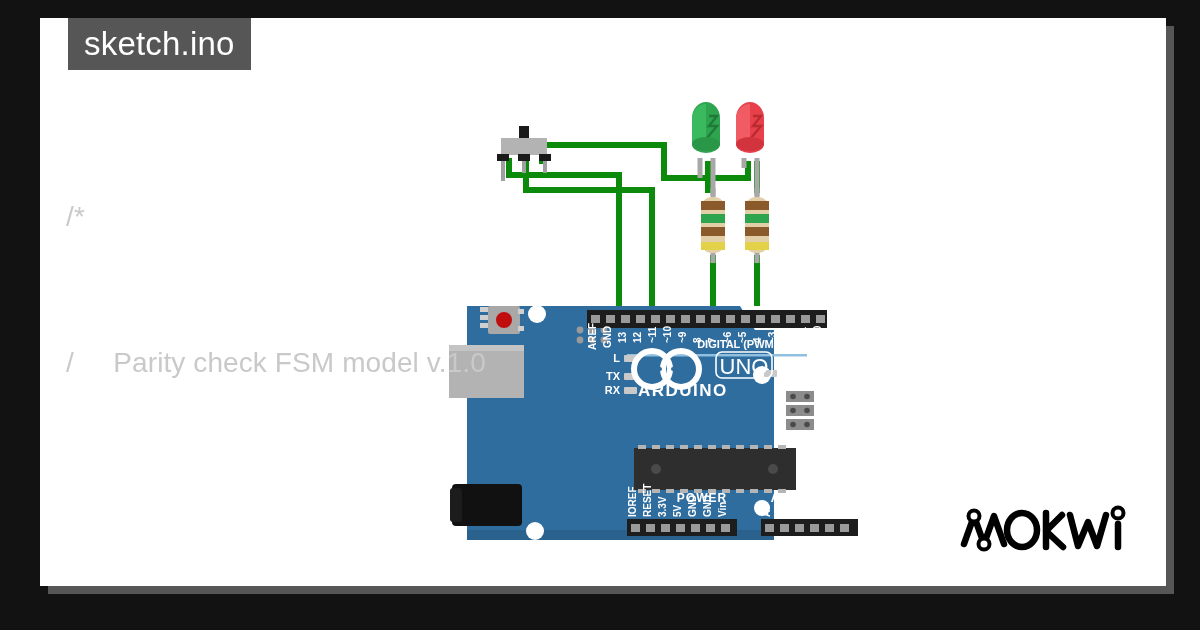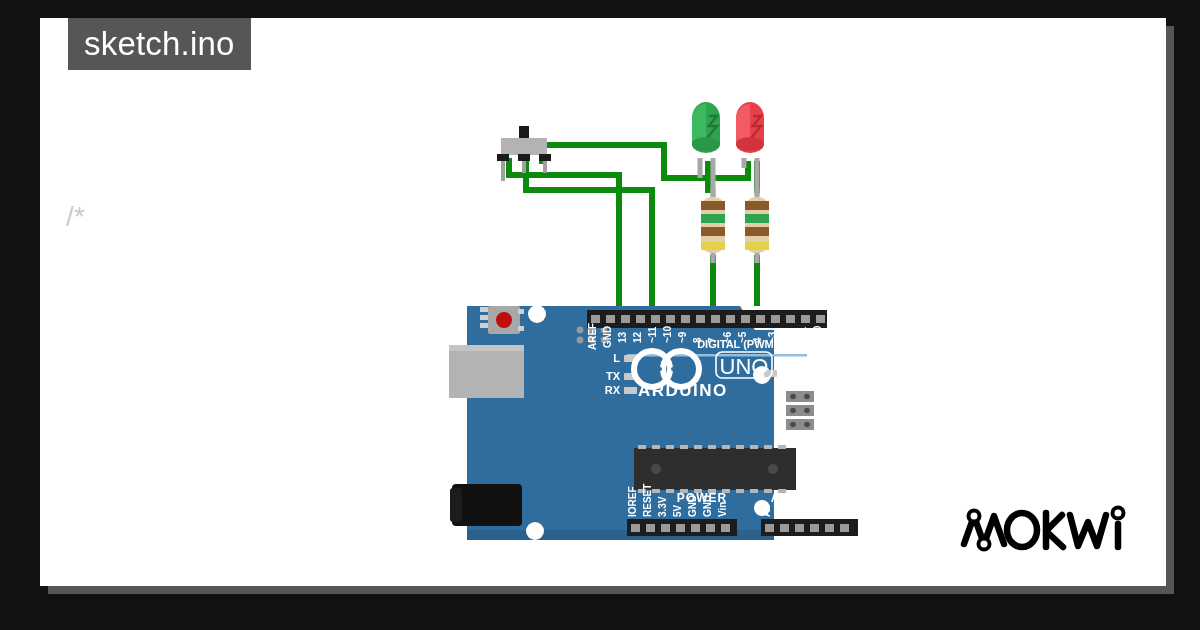--- a/index.html
+++ b/index.html
@@ -338,20 +338,21 @@
         <rect x="693" y="196" width="24" height="9" fill="#2ea44f"></rect>
         <rect x="693" y="209" width="24" height="9" fill="#8a5a2b"></rect>
         <rect x="693" y="224" width="24" height="8" fill="#e3d14a"></rect>
       </g>
 
     </svg>
   </div>
 
   <div id="code">
     <div class="code-line">/*</div>
+    <div class="code-line">/     Parity check FSM model v.1.0</div>
     
     
     
     
     
     
     
   </div>
 
   <div id="wokwi-logo">

